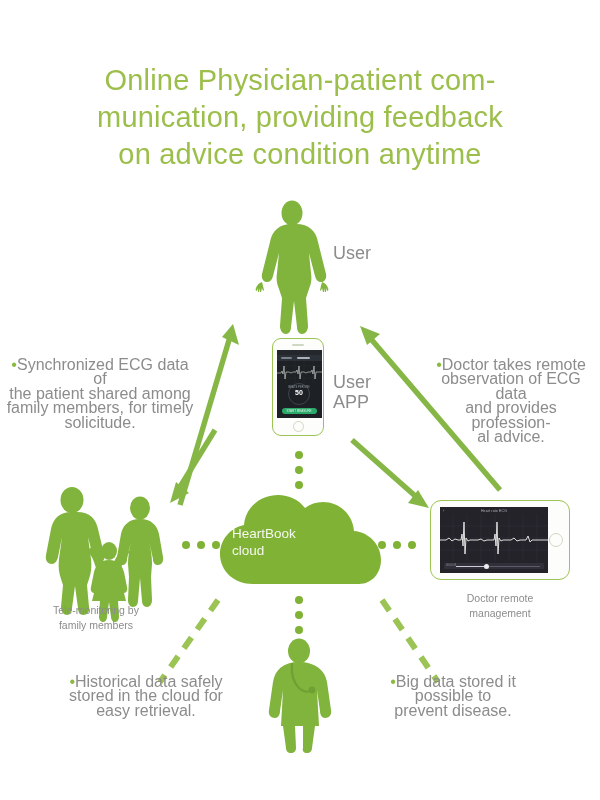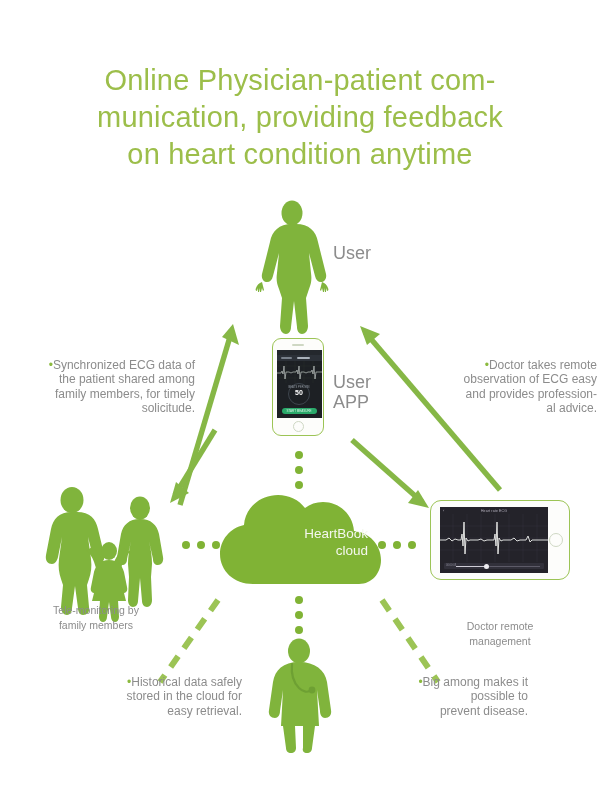--- a/index.html
+++ b/index.html
@@ -20,23 +20,23 @@
     line-height:37px;
     letter-spacing:0.2px;
     font-weight:400;
     white-space:pre-line;
   }
 
   
   .note{
     position:absolute;
     color:#8c8c8c;
-    font-size:12px;
+    font-size:16px;
     line-height:14.5px;
-    text-align:right;
+    text-align:center;
     white-space:pre-line;
   }
   .note .dot{color:#8cba3f;}
 
   .caplabel{
     position:absolute;
     color:#8c8c8c;
     font-size:10.5px;
     line-height:14.5px;
     text-align:center;
@@ -121,32 +121,32 @@
   .tb-slider-track{position:absolute;left:12px;top:2.6px;width:84px;height:1px;background:#5d5b68;}
   .tb-slider-fill{position:absolute;left:12px;top:2.6px;width:30px;height:1px;background:#cfcdd6;}
   .tb-slider-knob{
     position:absolute;left:40px;top:0.6px;width:5px;height:5px;border-radius:50%;background:#efeef2;
   }
   .tb-slider-lbl{position:absolute;left:2px;top:1px;color:#8d8a98;font-size:2.6px;line-height:4px;}
 
   
   #cloud-text{
     position:absolute;left:232px;top:525px;width:136px;
-    text-align:right;color:#f4f7ee;
+    text-align:left;color:#f4f7ee;
     font-size:13.5px;line-height:17px;white-space:pre-line;
   }
 </style>
 </head>
 <body>
 
 <div class="stage">
 
   <div id="title">Online Physician-patient com-
 munication, providing feedback
-on heart condition anytime</div>
+on advice condition anytime</div>
 
   <svg class="layer" viewBox="0 0 600 800">
 
     <g fill="#80b43c">
       <ellipse cx="292" cy="213" rx="10.5" ry="12.5"></ellipse>
       <path d="M292 224
                c-13 0 -20 7 -22 18
                l-8 32 c-1 5 2 8 5 8 c3 0 5-2 6-6 l6-23
                l-2 20 c-1 7 0 11 2 16 l3 9
                l-2 28 c0 5 3 8 6 8 c3 0 5-3 5-7 l3-26
@@ -324,43 +324,43 @@
         <div class="tb-slider-fill"></div>
         <div class="tb-slider-knob"></div>
       </div>
     </div>
     <div id="tablet-home"></div>
   </div>
 
   <div class="caplabel" style="left:16px;top:603px;width:160px;">Tele-monitoring by
 family members</div>
 
-  <div class="caplabel" style="left:430px;top:591px;width:140px;margin-top:28px;">Doctor remote
+  <div class="caplabel" style="left:430px;top:591px;width:140px;">Doctor remote
 management</div>
 
 
   <div class="note" style="left:5px;top:343px;width:190px;">
     <span class="dot">•</span><span>Synchronized ECG data of
 the patient shared among
 family members, for timely
 solicitude.</span>
   </div>
 
   <div class="note" style="left:425px;top:343px;width:172px;">
     <span class="dot">•</span><span>Doctor takes remote
-observation of ECG easy
+observation of ECG data
 and provides profession-
 al advice.</span>
   </div>
 
-  <div class="note" style="left:82px;top:660px;width:160px;">
+  <div class="note" style="left:66px;top:660px;width:160px;">
     <span class="dot">•</span><span>Historical data safely
 stored in the cloud for
 easy retrieval.</span>
   </div>
 
   <div class="note" style="left:378px;top:660px;width:150px;">
-    <span class="dot">•</span><span>Big among makes it
+    <span class="dot">•</span><span>Big data stored it
 possible to
 prevent disease.</span>
   </div>
 
 </div>
 
 </body></html>

